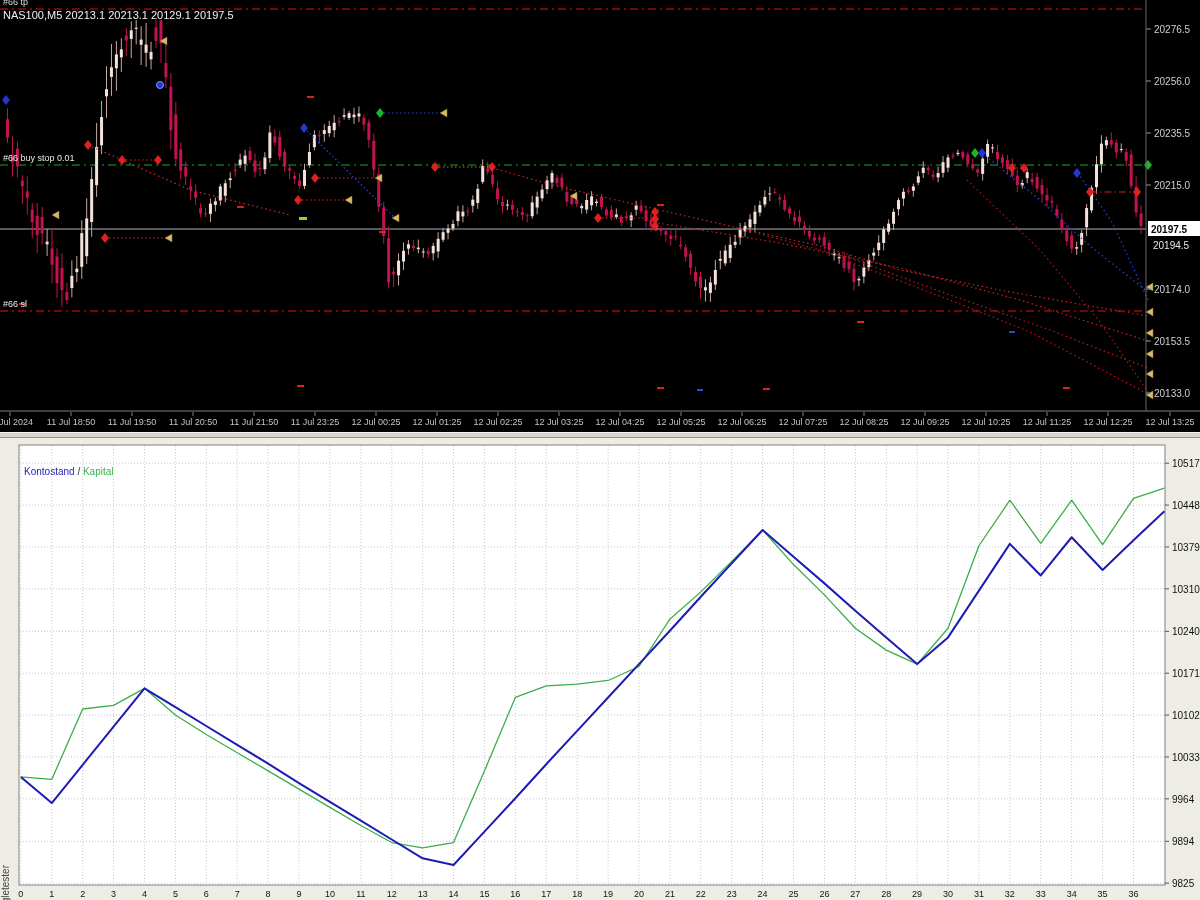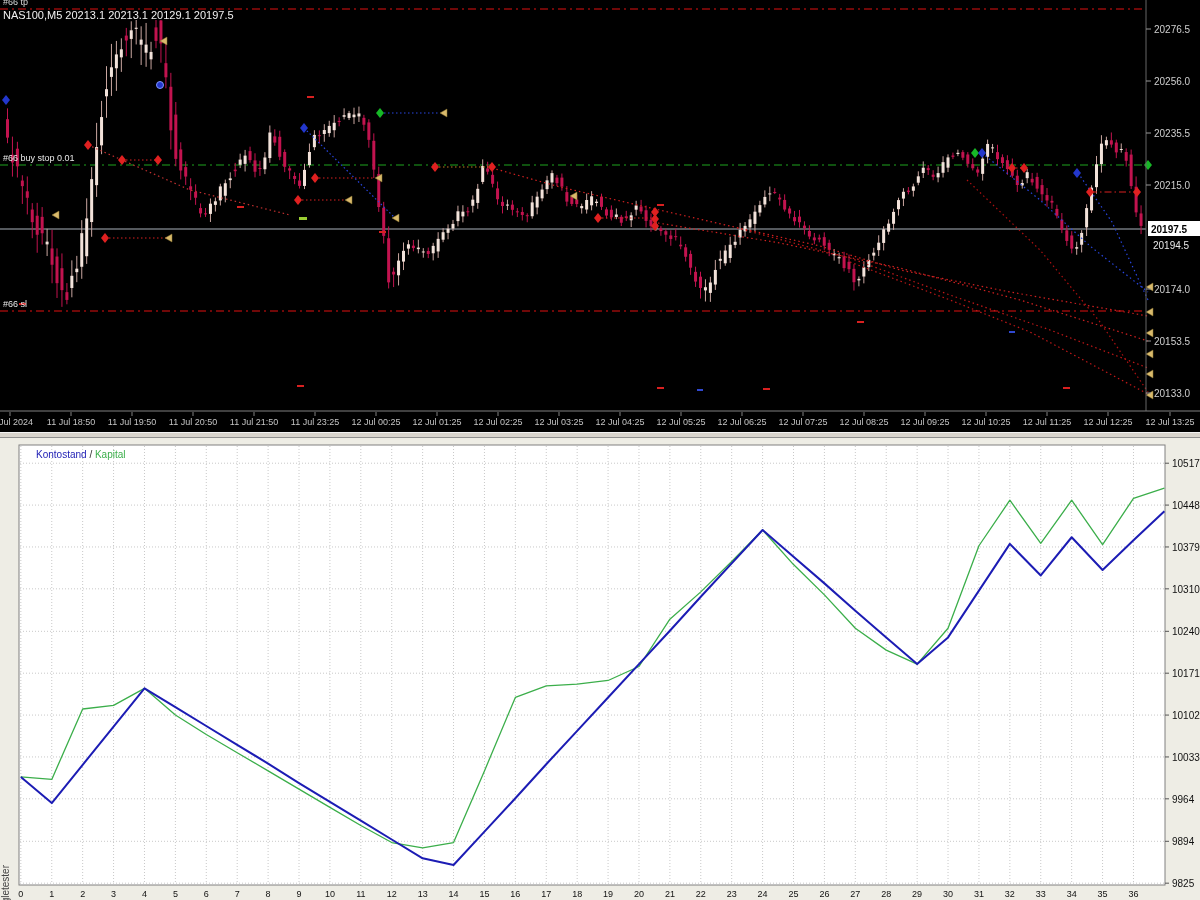--- a/index.html
+++ b/index.html
@@ -11,21 +11,21 @@
   text{font-family:"Liberation Sans",sans-serif;}
   .ttl{font-size:11px;fill:#F0F0F0;}
   .lbl{font-size:9px;fill:#E8E8E8;}
   .tp{font-size:9px;fill:#D8D8D8;}
   .ax{font-size:10px;fill:#CFCFCF;}
   .axb{font-size:10px;fill:#000;font-weight:bold;}
   .axh{font-size:10px;fill:#E8E8E8;}
   .tm{font-size:9px;fill:#C4C4C4;text-anchor:middle;}
   .bax{font-size:10px;fill:#111;}
   .bxl{font-size:9px;fill:#111;text-anchor:middle;}
-  #legend{position:absolute;left:24px;top:11px;font-size:10px;background:transparent;white-space:nowrap;margin-left:12px;}
+  #legend{position:absolute;left:24px;top:28px;font-size:10px;background:transparent;white-space:nowrap;}
   #tester-tab{position:absolute;left:0px;bottom:-16px;writing-mode:vertical-rl;transform:rotate(180deg);font-size:10px;color:#444;letter-spacing:0px;}
   #close-btn{position:absolute;left:2px;top:3px;font-size:11px;color:#555;line-height:10px;cursor:pointer;}
 </style>
 </head>
 <body>
 
 <div id="app">
 
   <div id="top-section">
     <svg id="topsvg" width="1200" height="432">

